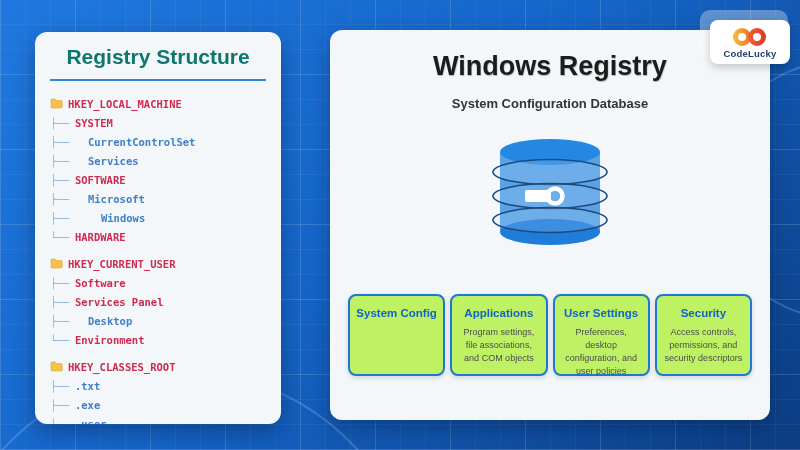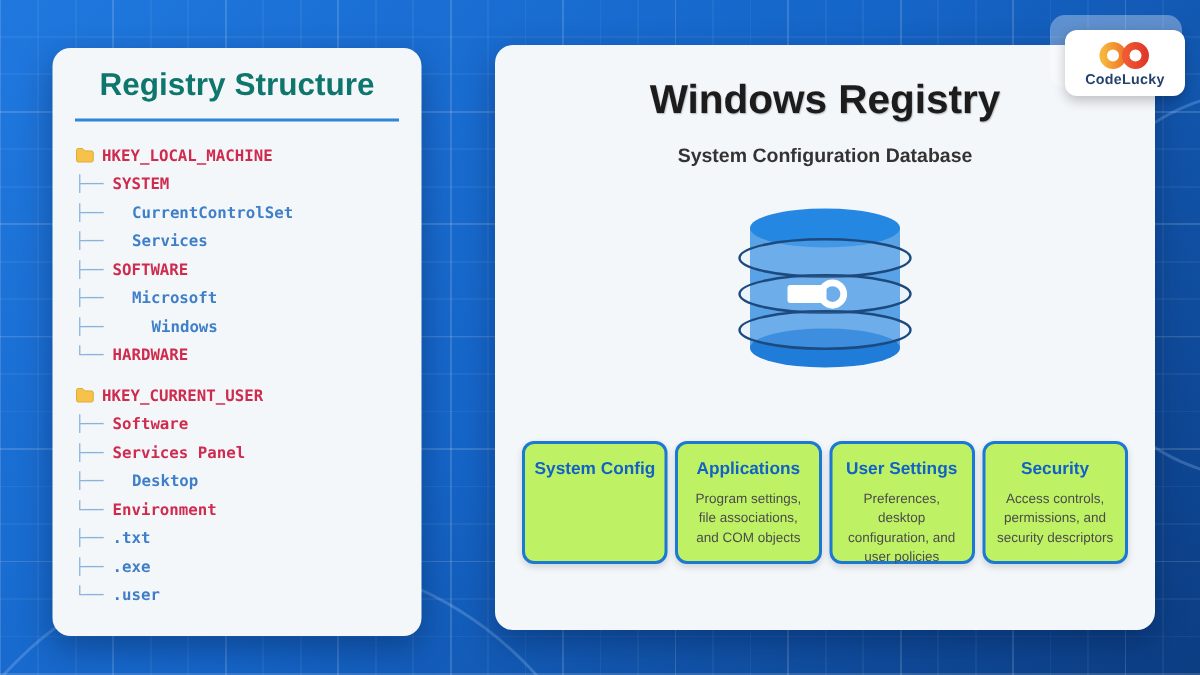--- a/index.html
+++ b/index.html
@@ -137,20 +137,28 @@
         <span class="guide">├──</span>
         <span class="lab lab-red lv1">Services Panel</span>
       </div>
       <div class="tree-row">
         <span class="guide">├──</span>
         <span class="lab lab-blue lv2">Desktop</span>
       </div>
       <div class="tree-row">
         <span class="guide">└──</span>
         <span class="lab lab-red lv1">Environment</span>
+      </div>
+      <div class="tree-row root section-gap">
+        <span class="folder">
+          <svg width="13" height="11" viewBox="0 0 13 11">
+            <path d="M1 2.2 Q1 1 2.2 1 H5 L6.6 2.6 H11 Q12.2 2.6 12.2 3.8 V8.8 Q12.2 10 11 10 H2.2 Q1 10 1 8.8 Z" fill="#f7c24a" stroke="#dca62e" stroke-width="0.6"></path>
+          </svg>
+        </span>
+        <span class="lab lab-red">HKEY_CLASSES_ROOT</span>
       </div>
       <div class="tree-row">
         <span class="guide">├──</span>
         <span class="lab lab-blue lv1">.txt</span>
       </div>
       <div class="tree-row">
         <span class="guide">├──</span>
         <span class="lab lab-blue lv1">.exe</span>
       </div>
       <div class="tree-row">

